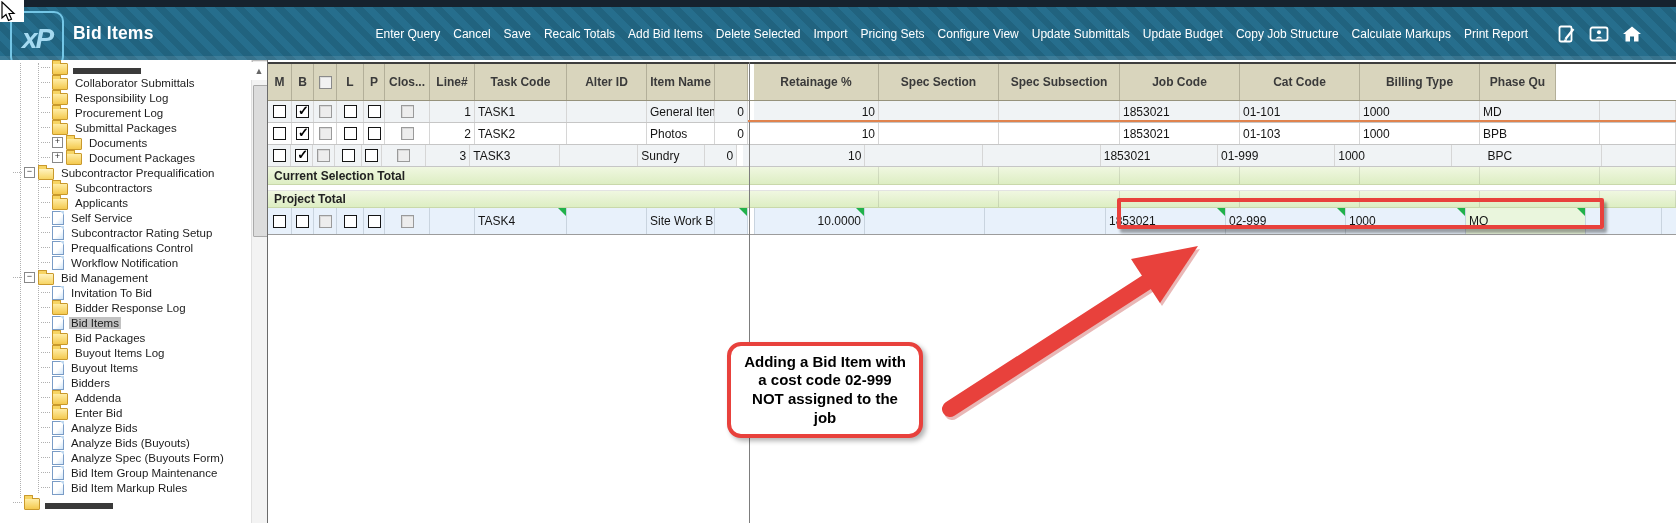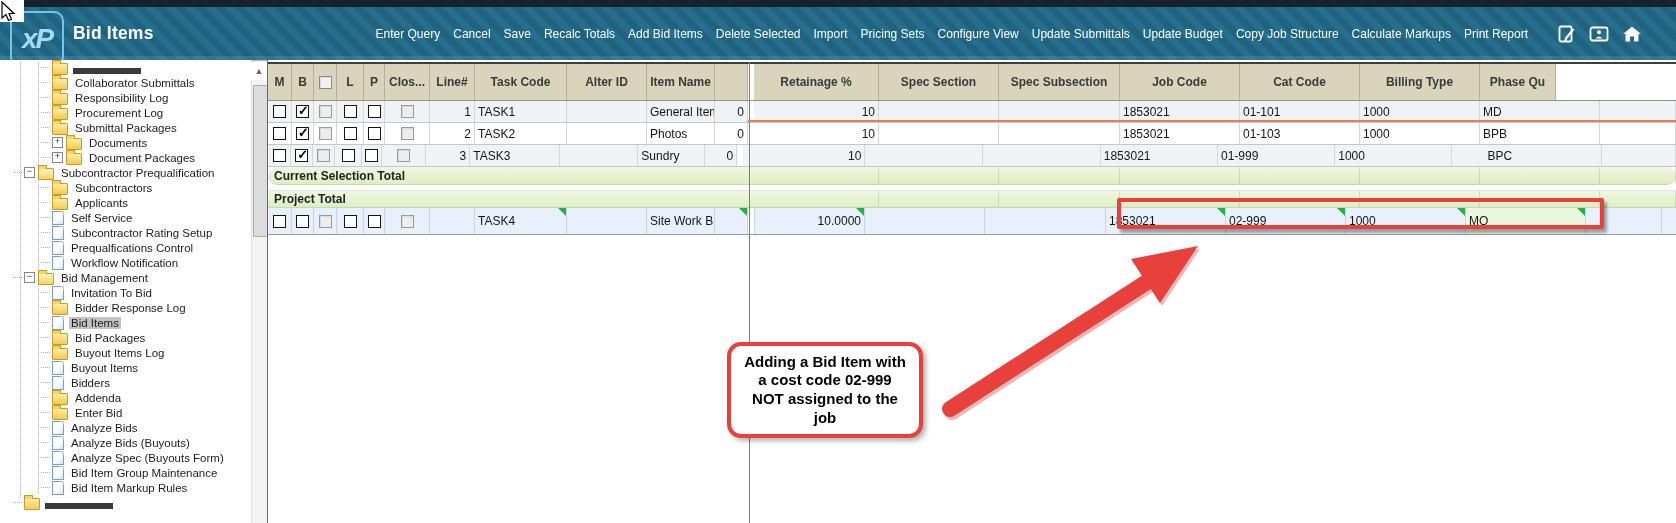--- a/index.html
+++ b/index.html
@@ -531,21 +531,21 @@
             <span>01-999</span>
           </div>
           <div class="td" data-col="cat" style="width: 120px;">
             <span>1000</span>
           </div>
           <div class="td" data-col="billing" style="width: 120px; margin-left: 32px;">
             <span>BPC</span>
           </div>
           <div class="td" data-col="phase_qu" style="width: 76px;"></div>
         </div>
-        <div class="trow" style="height: 17px; border-radius: 9px;">
+        <div class="trow" style="height: 17px;">
           <div class="td leftpane" style="width: 24px;"></div>
           <div class="td leftpane" style="width: 22px;"></div>
           <div class="td leftpane" style="width: 23px;"></div>
           <div class="td leftpane" style="width: 27px;"></div>
           <div class="td leftpane" style="width: 21px;"></div>
           <div class="td leftpane" style="width: 45px;"></div>
           <div class="td leftpane" style="width: 45px;"></div>
           <div class="td leftpane" style="width: 92px;"></div>
           <div class="td leftpane" style="width: 80px;"></div>
           <div class="td leftpane" style="width: 68px;"></div>

